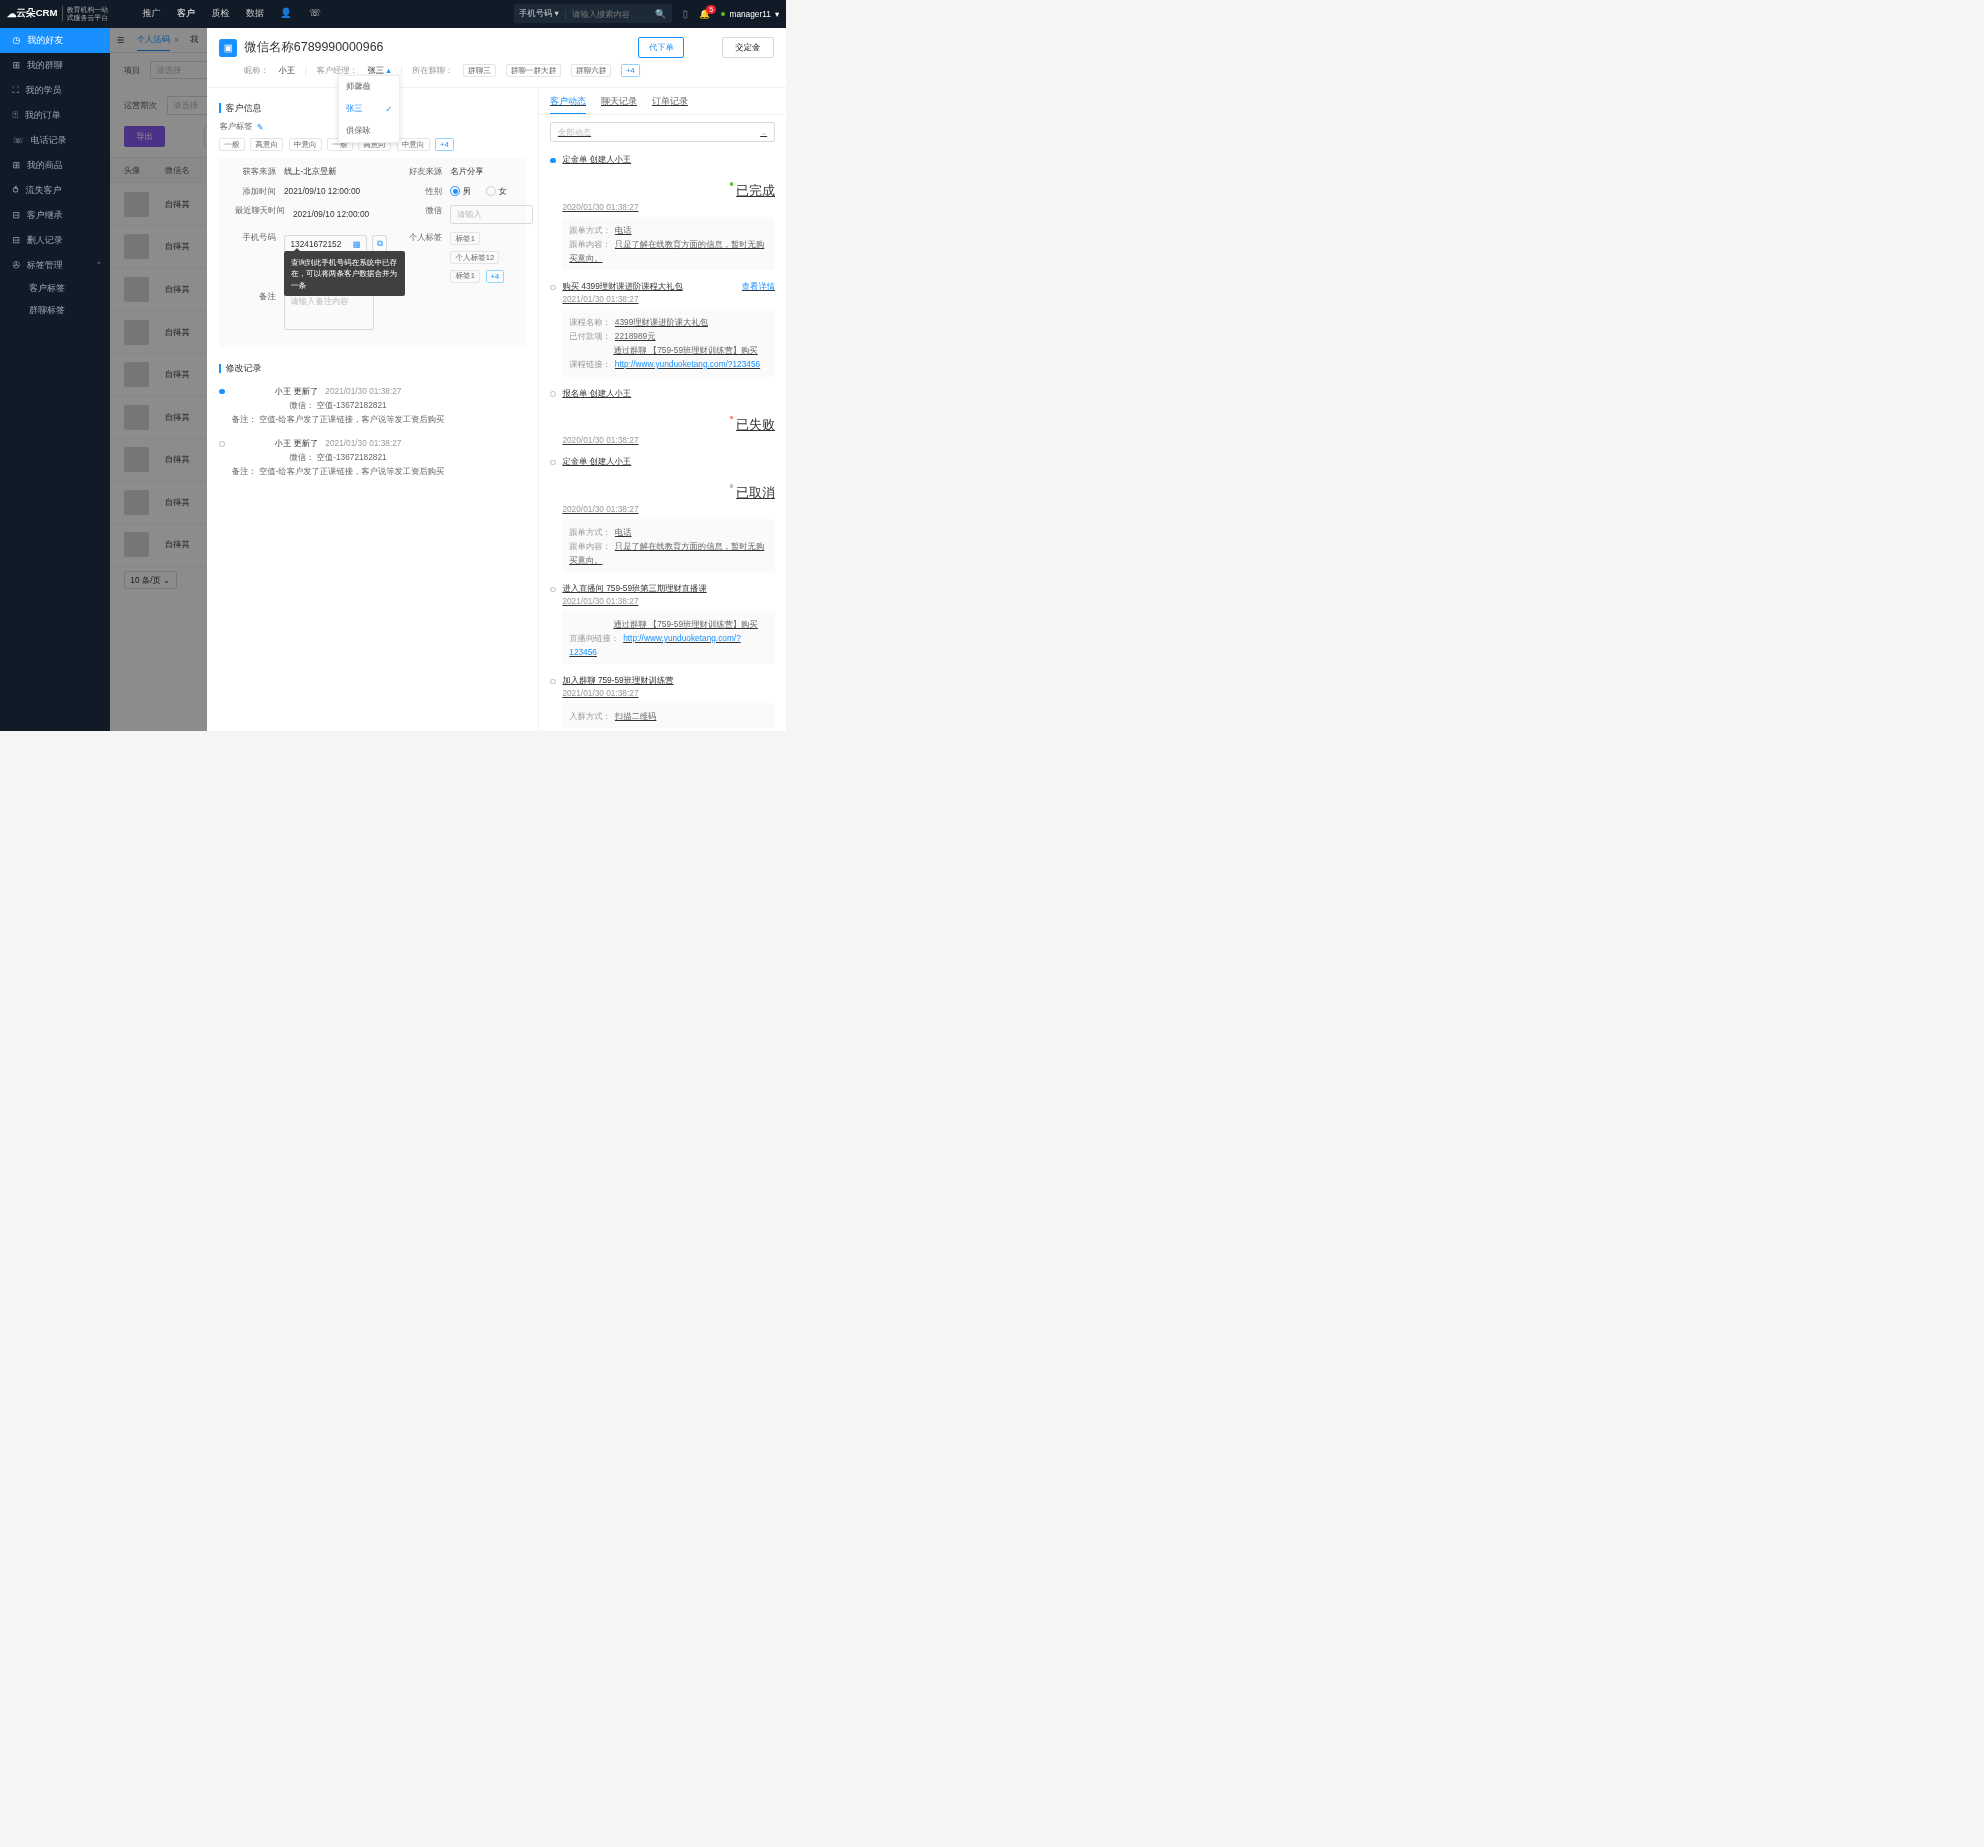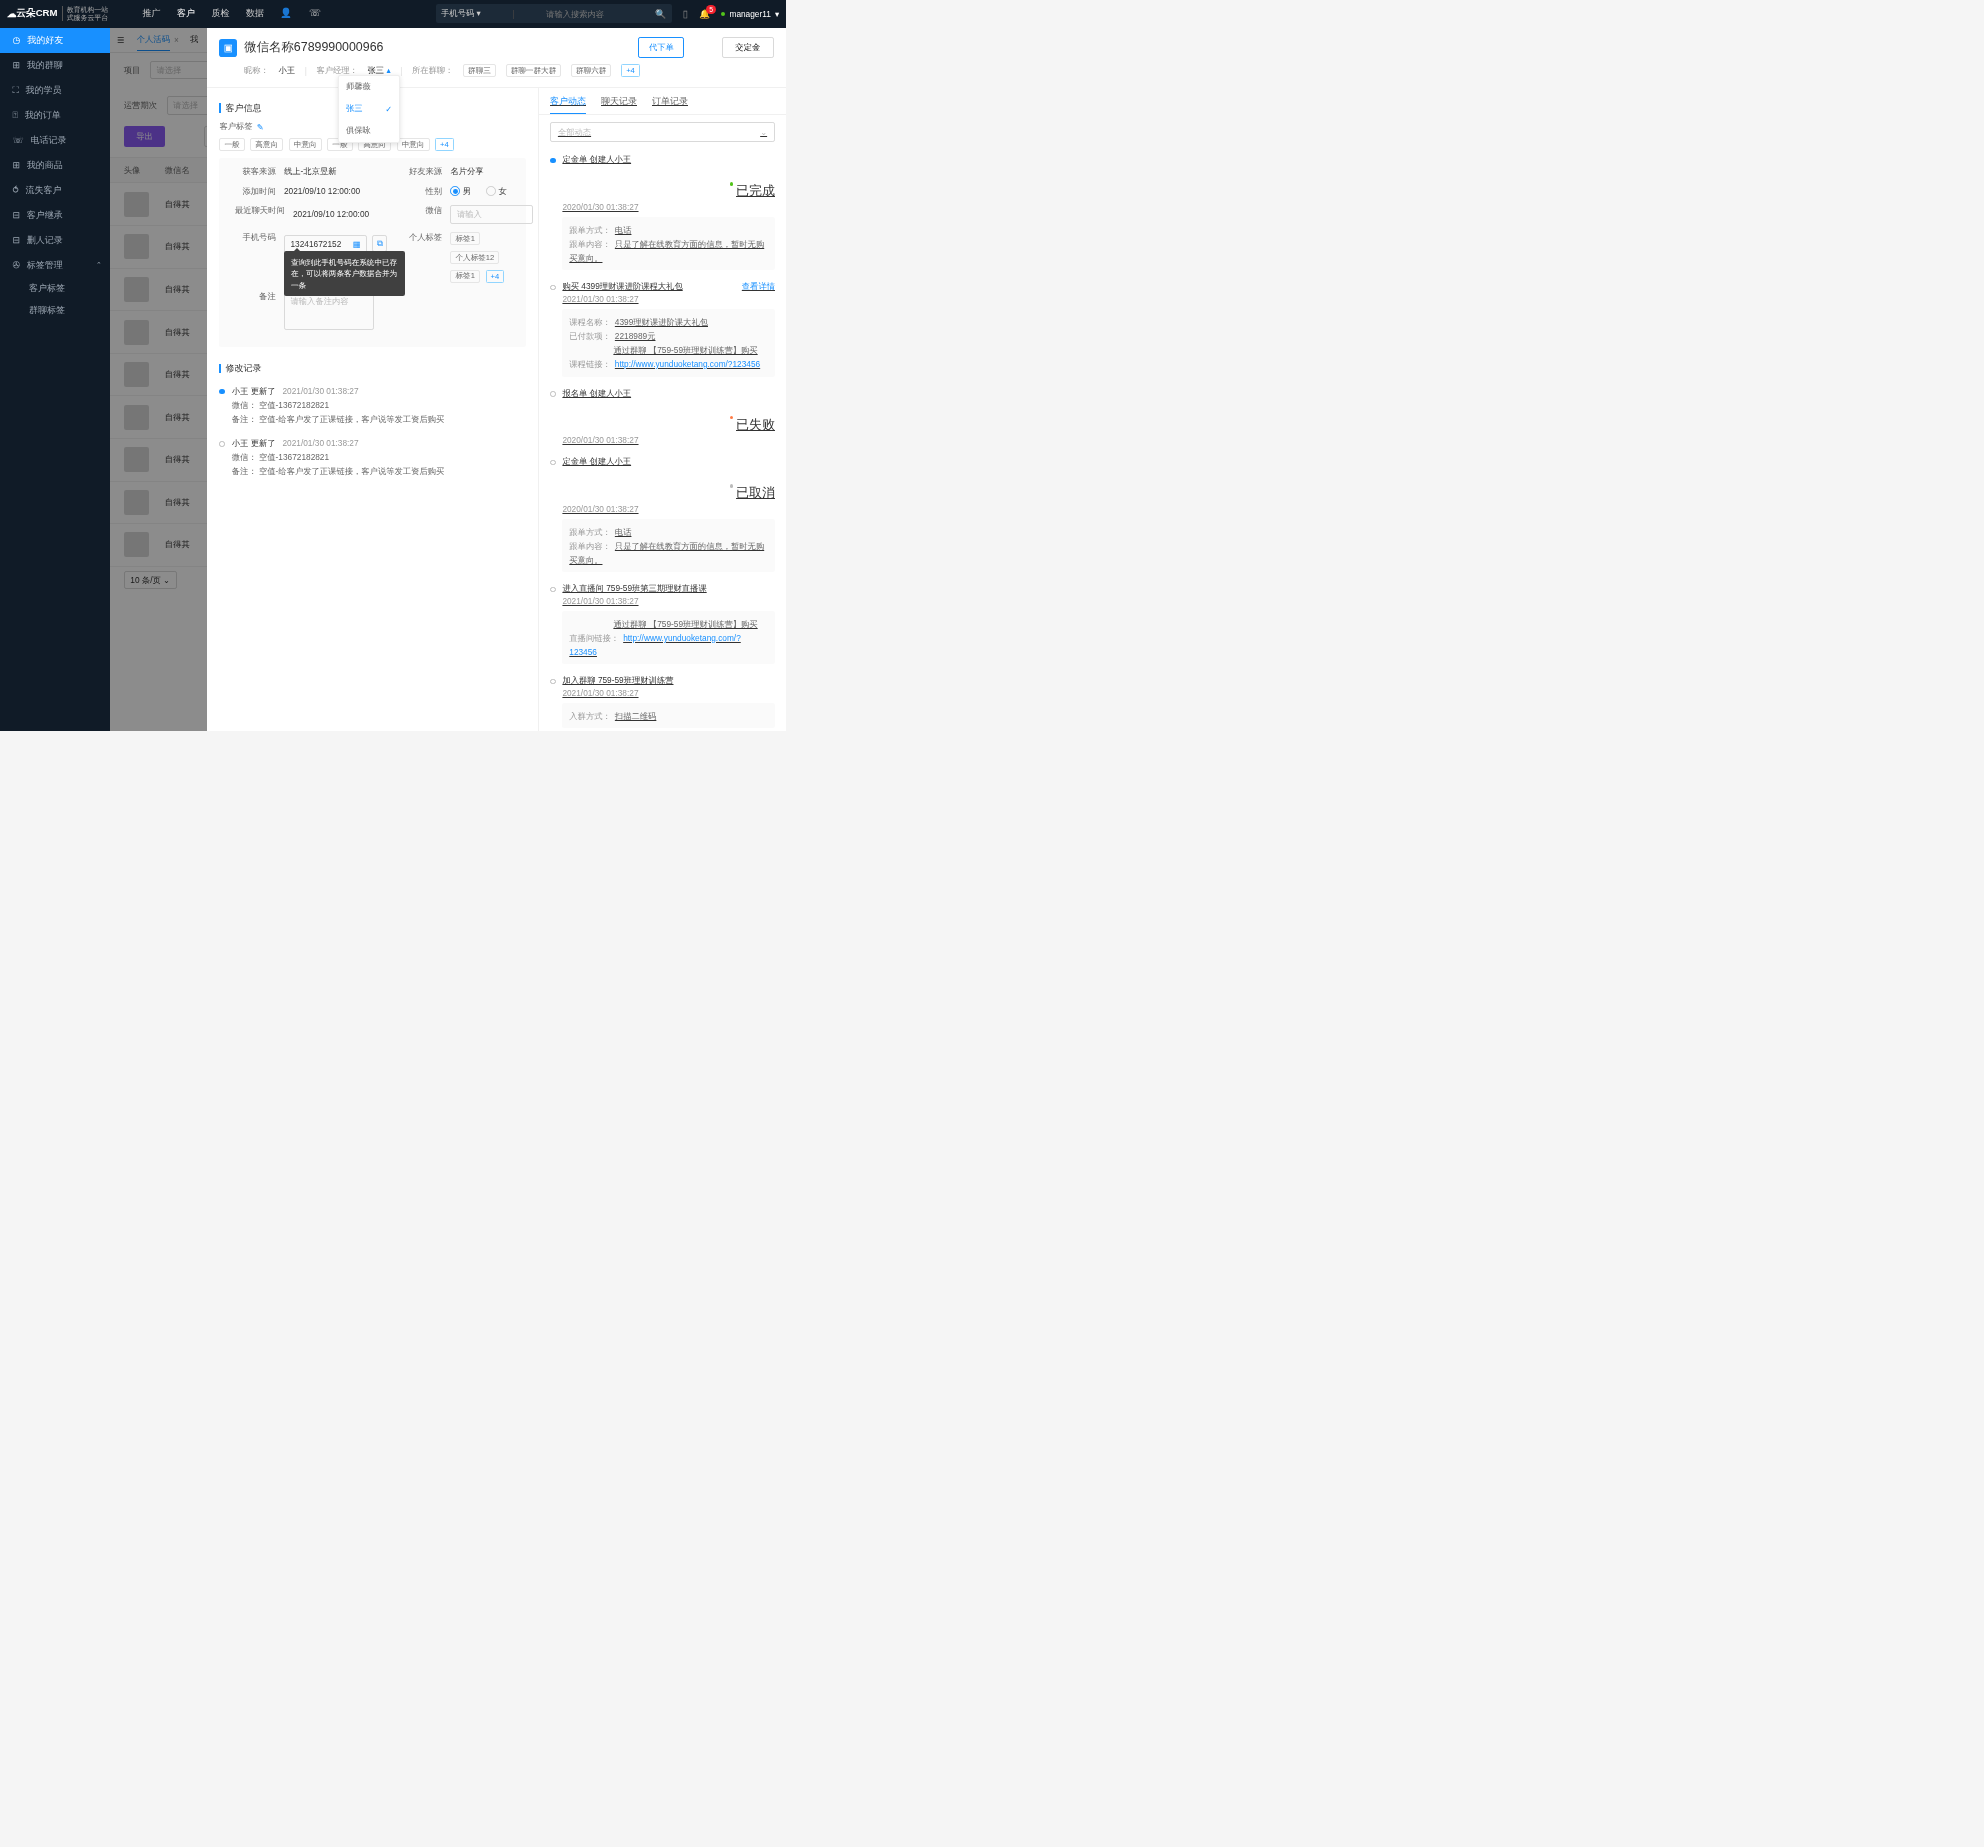--- a/index.html
+++ b/index.html
@@ -5,21 +5,21 @@
 * { box-sizing: border-box; margin: 0; padding: 0; }
 body { font-family: -apple-system, "PingFang SC", "Microsoft YaHei", sans-serif; font-size: 9px; color: #333; background: #f5f5f5; width: 786px; height: 731px; overflow: hidden; position: relative; }
 .topbar { height: 27.6px; background: #101b27; display: flex; align-items: center; color: #fff; padding: 0 6.9px; justify-content: space-between; position: relative; z-index: 10; }
 .topbar-left { display: flex; align-items: center; gap: 13.8px; }
 .logo { display: flex; align-items: center; font-size: 9.6px; font-weight: bold; }
 .logo-sub { font-size: 6.9px; border-left: 0.7px solid #555; padding-left: 4.1px; margin-left: 4.1px; line-height: 1.1; color: #aaa; font-weight: normal; }
 .topnav { display: flex; gap: 16.5px; font-size: 9px; margin-left: 20.7px; }
 .topnav span { cursor: pointer; color: #ccc; }
 .topnav span.active { color: #fff; }
 .topbar-right { display: flex; align-items: center; gap: 11px; }
-.search-box { display: flex; align-items: center; background: #1c2a38; border-radius: 2.1px; height: 19.3px; gap: 26px; }
+.search-box { display: flex; align-items: center; background: #1c2a38; border-radius: 2.1px; height: 19.3px; }
 .search-box input { background: transparent; border: none; color: #ccc; font-size: 8.3px; padding: 0 5.5px; width: 83px; outline: none; }
 .search-box .srch { padding: 0 5.5px; color: #888; }
 .notif { position: relative; }
 .notif .badge { position: absolute; top: -4.1px; right: -5.5px; background: #f5222d; color: #fff; border-radius: 5.5px; font-size: 6.9px; padding: 0 2.8px; line-height: 9.6px; }
 .user-area { display: flex; align-items: center; gap: 4.1px; font-size: 8.3px; }
 .user-dot { width: 4.1px; height: 4.1px; background: #52c41a; border-radius: 50%; }
 .sidebar { position: absolute; left: 0; top: 27.6px; width: 110px; bottom: 0; background: #101b27; color: #9aa5b1; font-size: 9px; z-index: 5; }
 .sidebar .item { height: 25px; display: flex; align-items: center; padding-left: 12.4px; gap: 6.9px; cursor: pointer; }
 .sidebar .item.active { background: #1890ff; color: #fff; }
 .sidebar .item .arrow { margin-left: auto; margin-right: 8.3px; font-size: 6.9px; }
@@ -71,21 +71,21 @@
 .grid2 { display: grid; grid-template-columns: 1fr 1fr; gap: 0 6.9px; }
 .input-box { border: 0.7px solid #d9d9d9; border-radius: 2.1px; padding: 2.8px 5.5px; font-size: 8.3px; color: #333; display: flex; align-items: center; gap: 2.8px; min-width: 83px; position: relative; }
 .input-box.ph { color: #bbb; }
 .radio { display: inline-flex; align-items: center; gap: 2.8px; margin-right: 9.6px; }
 .radio .dot { width: 9.6px; height: 9.6px; border: 0.7px solid #1890ff; border-radius: 50%; display: inline-flex; align-items: center; justify-content: center; }
 .radio .dot.on::after { content: ""; width: 4.8px; height: 4.8px; background: #1890ff; border-radius: 50%; }
 .radio .dot.off { border-color: #ccc; }
 .textarea { border: 0.7px solid #d9d9d9; border-radius: 2.1px; padding: 4.1px 5.5px; font-size: 8.3px; color: #bbb; width: 90px; height: 39px; }
 .tooltip-dark { position: absolute; background: #404040; color: #fff; font-size: 7.6px; padding: 5.5px 6.9px; border-radius: 2.1px; width: 121px; line-height: 1.5; top: 19.3px; left: 0; z-index: 60; }
 .tooltip-dark::before { content: ""; position: absolute; top: -3.4px; left: 9.6px; border: 3.4px solid transparent; border-bottom-color: #404040; border-top: none; }
-.mod-item { display: flex; gap: 6.9px; padding: 4.1px 0 9.6px; font-size: 8.3px; }
+.mod-item { display: flex; gap: 6.9px; padding: 4.1px 0 9.6px; font-size: 8.3px; text-align: center; }
 .mod-item .bullet { width: 5.5px; height: 5.5px; border-radius: 50%; background: #1890ff; margin-top: 2.8px; flex-shrink: 0; }
 .mod-item .bullet.hollow { background: #fff; border: 0.7px solid #bbb; }
 .mod-item .mod-head { color: #333; }
 .mod-item .mod-head .ts { color: #999; margin-left: 6.9px; }
 .mod-item .mod-line { color: #666; margin-top: 2.8px; }
 .right-tabs { display: flex; gap: 15px; padding: 6.9px 11px 0; font-size: 9px; border-bottom: 0.7px solid #f0f0f0; }
 .right-tabs span { padding-bottom: 5.5px; cursor: pointer; color: #666; }
 .right-tabs span.active { color: #1890ff; border-bottom: 1.4px solid #1890ff; }
 .right-filter { padding: 6.9px 11px; }
 .right-filter .sel { border: 0.7px solid #d9d9d9; border-radius: 2.1px; padding: 3.4px 6.9px; font-size: 8.3px; color: #bbb; display: flex; justify-content: space-between; align-items: center; }

